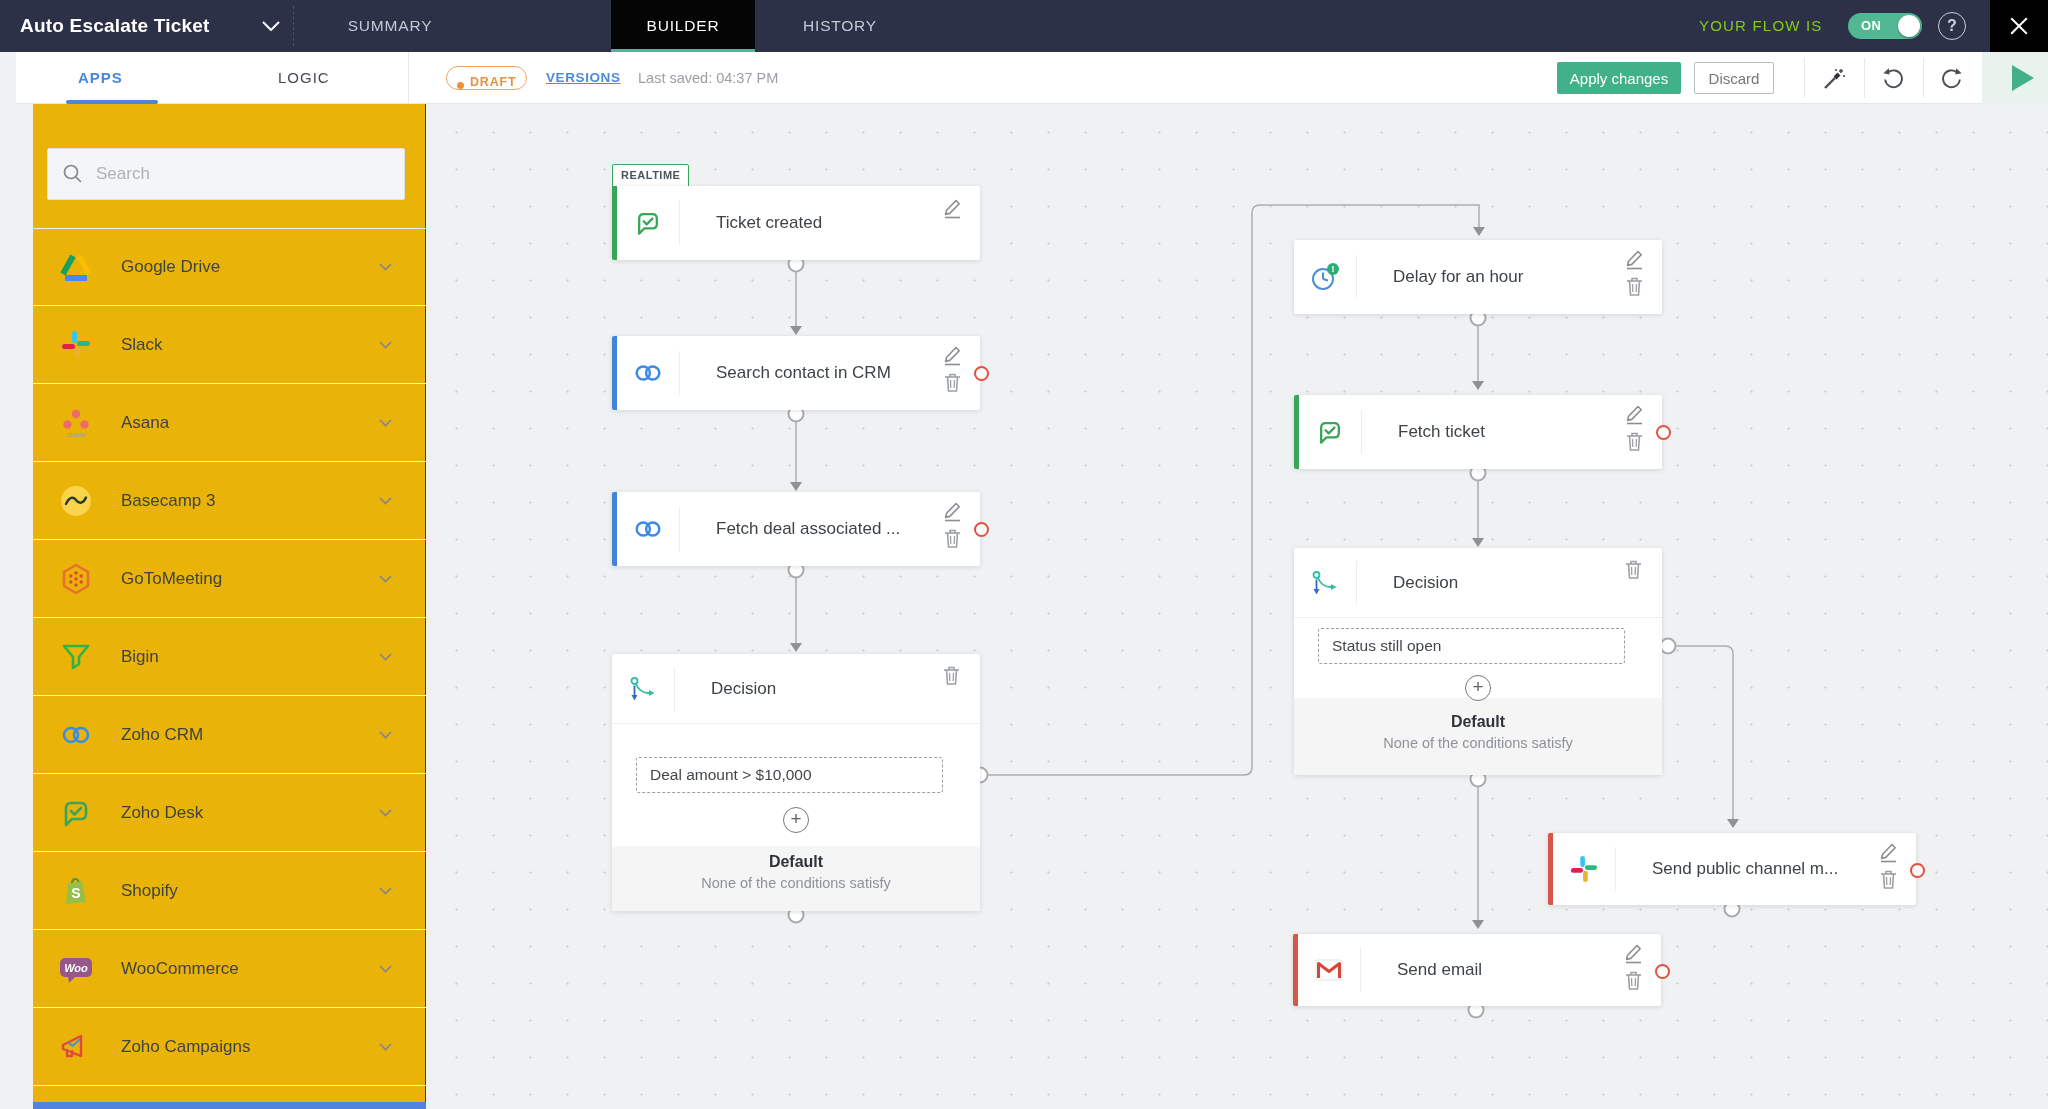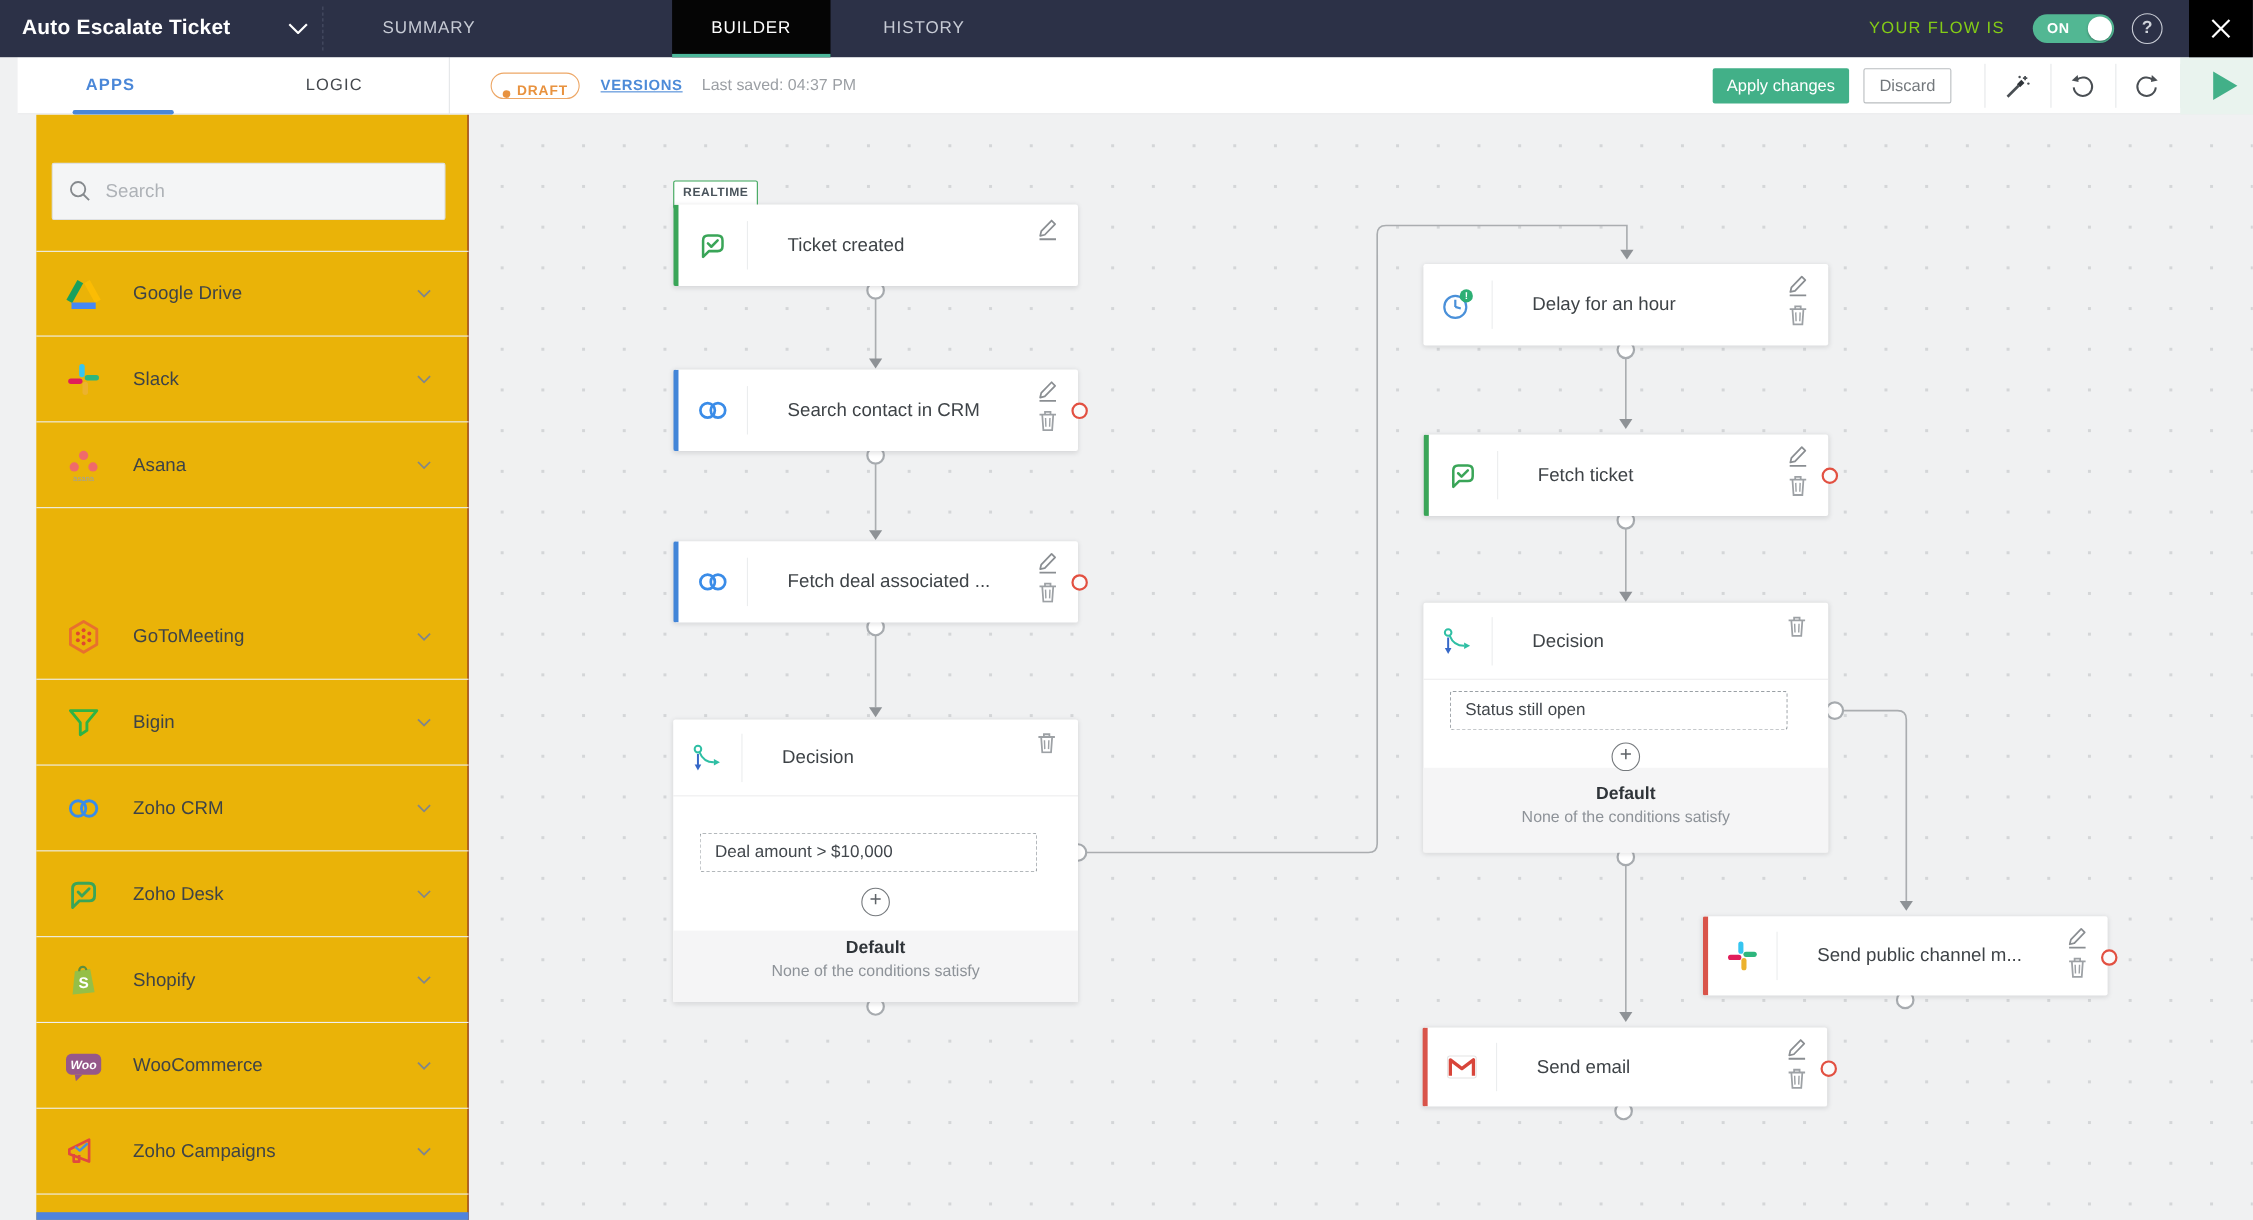--- a/index.html
+++ b/index.html
@@ -249,20 +249,32 @@
           <circle cx="25.5" cy="18.5" r="4.2" fill="#f06a6a"></circle>
           <text x="17" y="31" font-size="7" fill="#9ba0a5" text-anchor="middle" font-family="Liberation Sans,sans-serif">asana</text>
         </svg>
       </span>
     <span class="app-label">Asana</span>
     <svg class="chev" width="13" height="8" viewBox="0 0 13 8">
         <polyline points="1,1 6.5,6.5 12,1" fill="none" stroke="#81868b" stroke-width="1.6"></polyline>
       </svg>
   </div>
 
+  <div class="app-row" style="top:358px">
+    <span class="app-icon">
+        <svg width="34" height="34" viewBox="0 0 34 34">
+          <circle cx="17" cy="17" r="15" fill="#fbd44c"></circle>
+          <path d="M7,20 C10.5,12.5 14.5,12.5 17.5,16.5 C20,20 24.5,19.5 27,13.5" fill="none" stroke="#263a2a" stroke-width="2.4" stroke-linecap="round"></path>
+        </svg>
+      </span>
+    <span class="app-label">Basecamp 3</span>
+    <svg class="chev" width="13" height="8" viewBox="0 0 13 8">
+        <polyline points="1,1 6.5,6.5 12,1" fill="none" stroke="#81868b" stroke-width="1.6"></polyline>
+      </svg>
+  </div>
 
   <div class="app-row" style="top:436px">
     <span class="app-icon">
         <svg width="34" height="34" viewBox="0 0 34 34">
           <path d="M17,3 L29,10 V24 L17,31 L5,24 V10 Z" fill="none" stroke="#e8702e" stroke-width="2.6" stroke-linejoin="round"></path>
           <circle cx="17" cy="11" r="1.8" fill="#e0492f"></circle>
           <circle cx="22.2" cy="14" r="1.8" fill="#e0492f"></circle>
           <circle cx="22.2" cy="20" r="1.8" fill="#e0492f"></circle>
           <circle cx="17" cy="23" r="1.8" fill="#e0492f"></circle>
           <circle cx="11.8" cy="20" r="1.8" fill="#e0492f"></circle>

